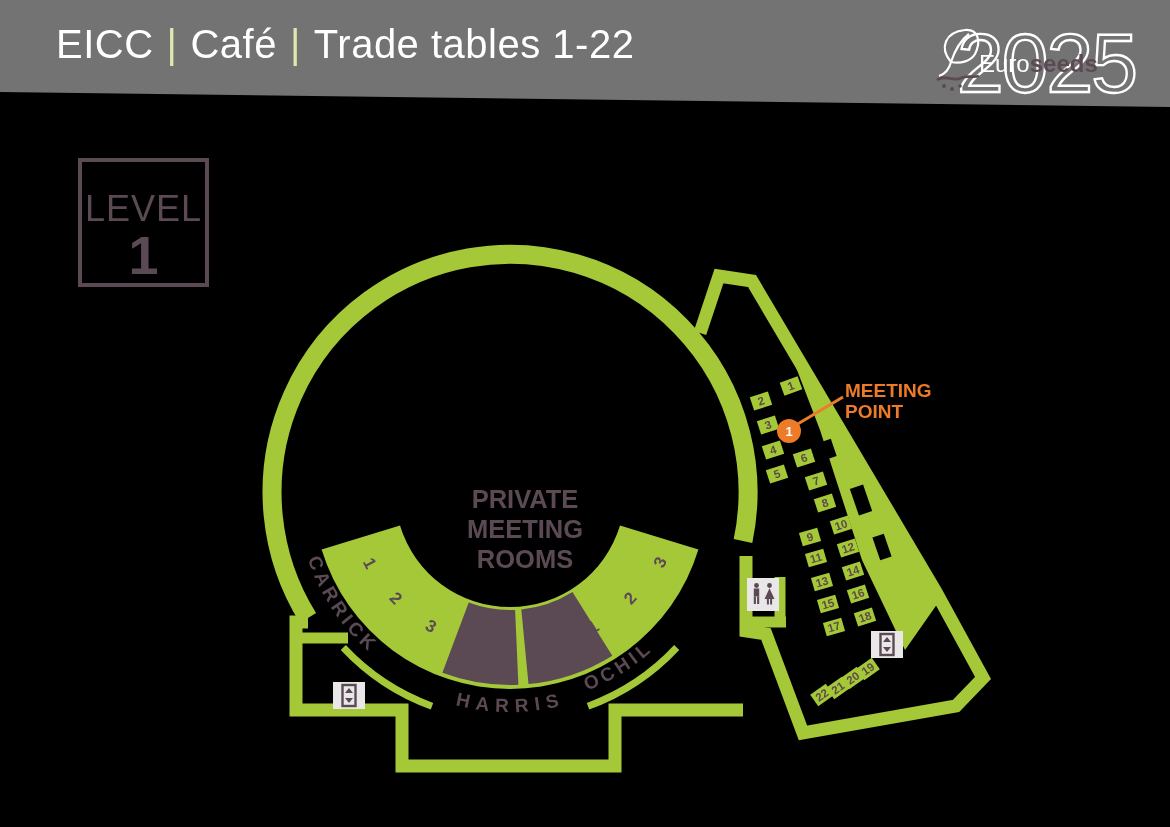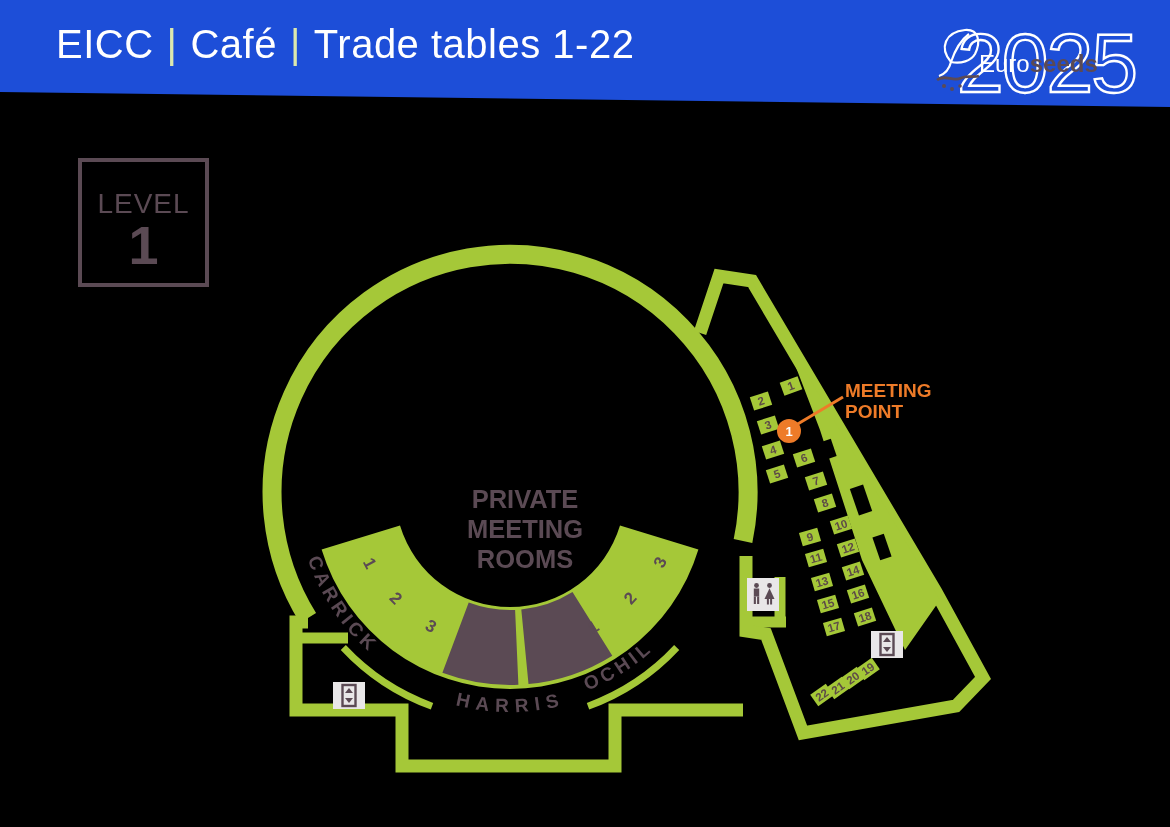--- a/index.html
+++ b/index.html
@@ -1,28 +1,28 @@
 <!DOCTYPE html>
 <html><head>
 <meta charset="utf-8">
 <style>
   html,body{margin:0;padding:0;background:#000;}
   body{width:1170px;height:827px;position:relative;overflow:hidden;
        font-family:"Liberation Sans","DejaVu Sans",sans-serif;}
   
   .banner{position:absolute;left:0;top:0;width:1170px;height:110px;
-          background:#1d4ed8;clip-path:polygon(0 0,1170px 0,1170px 107px,0 92px);z-index:2;}
+          background:#737373;clip-path:polygon(0 0,1170px 0,1170px 107px,0 92px);z-index:2;}
   .banner-title{position:absolute;left:56px;top:22px;font-size:40px;color:#fff;
                 font-weight:400;letter-spacing:.5px;white-space:nowrap;}
   .banner-title .sep{color:#dce8ae;font-weight:300;padding:0 13px;}
   .logo{position:absolute;left:935px;top:6px;width:228px;height:102px;}
   
   .level-box{position:absolute;left:78px;top:158px;width:123px;height:121px;
              border:4px solid #5b4a54;text-align:center;color:#5b4a54;}
-  .level-label{font-size:28px;letter-spacing:1px;margin-top:26px;}
+  .level-label{font-size:36px;letter-spacing:1px;margin-top:26px;}
   .level-num{font-size:54px;font-weight:bold;line-height:.95;}
   
   .plan{position:absolute;left:0;top:0;z-index:1;}
   .wall{stroke:#a5c838;fill:none;}
   .greenfill{fill:#a5c838;stroke:none;}
   .purplefill{fill:#5b4a54;stroke:none;}
   .ptext{fill:#5b4a54;font-weight:bold;}
   .curved{fill:#5b4a54;font-weight:bold;font-size:19px;letter-spacing:4px;}
   .tbl-num{fill:#5d4b47;font-weight:bold;font-size:11.5px;text-anchor:middle;}
   .room-num{fill:#5b4a54;font-weight:bold;font-size:17px;text-anchor:middle;}

